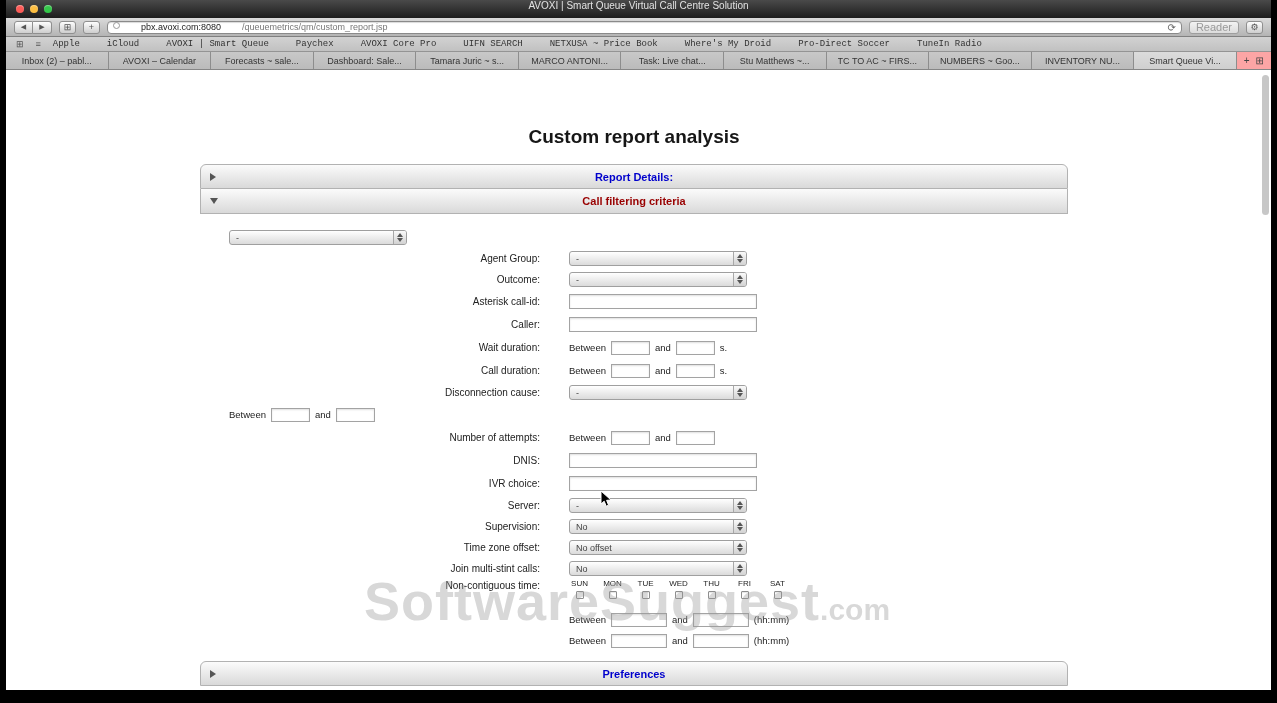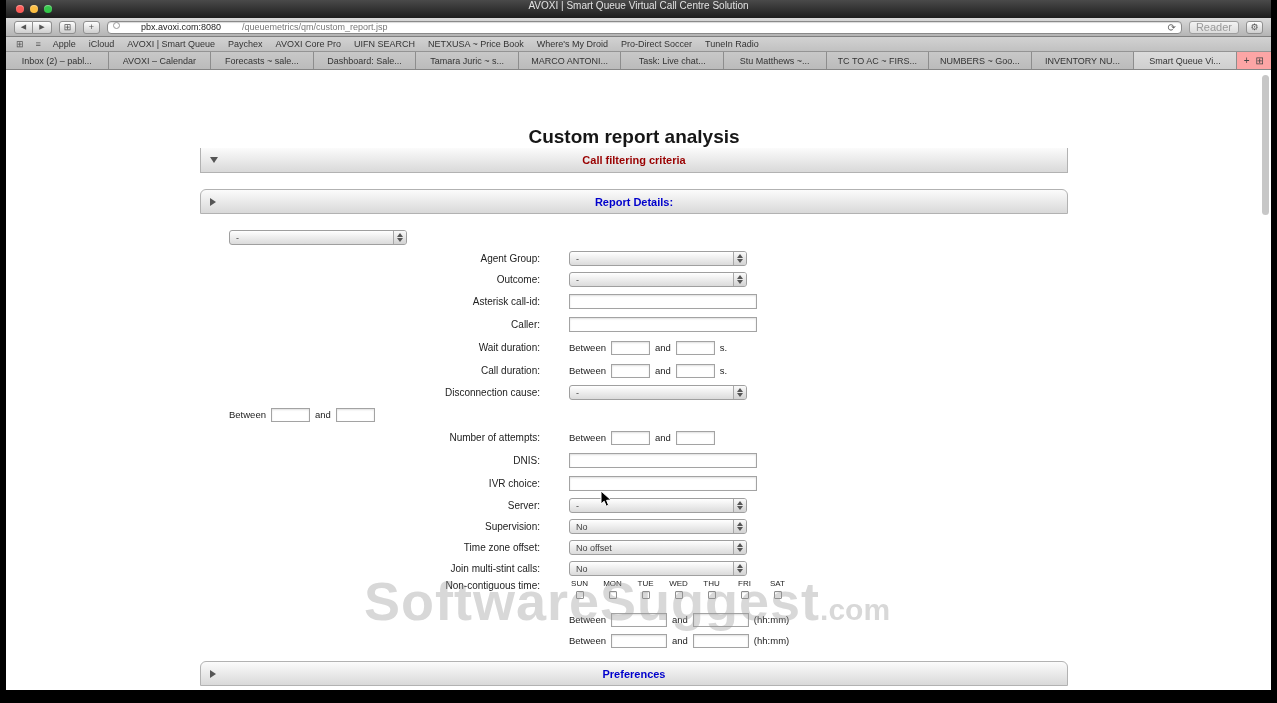--- a/index.html
+++ b/index.html
@@ -60,21 +60,21 @@
   }
   
   .bookmarks-bar {
     height:15px; flex:0 0 15px;
     background:linear-gradient(#d2d2d2,#c1c1c1);
     border-bottom:1px solid #949494;
     display:flex; align-items:center; padding:0 10px; gap:12px;
     font-size:9px; color:#333; white-space:nowrap; overflow:hidden;
   }
   .bm-icon { color:#555; font-size:9px; }
-  .bm-list { display:flex; gap:13px; }
+  .bm-list { display:flex; gap:27px;font-family:Liberation Mono, monospace; }
   .bm-item { white-space:nowrap; }
   
   .tab-bar {
     height:18px; flex:0 0 18px; background:#fca5a5;
     border-bottom:1px solid #868686; display:flex; align-items:stretch;
   }
   .tab-strip { display:flex; flex:1; min-width:0; }
   .tab {
     flex:1 1 0; min-width:0; padding:0 4px;
     background:linear-gradient(#c8c8c8,#bbbbbb);
@@ -253,28 +253,28 @@
     <div class="tab-bar-end">
       <span class="tab-tool">+</span>
       <span class="tab-tool">⊞</span>
     </div>
   </div>
 
   <div class="content">
     <div class="page-container">
       <h1 class="page-title">Custom report analysis</h1>
 
+      <div class="section-bar first">
+        <span class="disclosure right"></span>
+        <span class="section-label" style="color: rgb(0, 0, 204);">Report Details:</span>
+      </div>
+
       <div class="section-bar mid">
         <span class="disclosure down"></span>
         <span class="section-label" style="color: rgb(153, 0, 0);">Call filtering criteria</span>
-      </div>
-
-      <div class="section-bar first">
-        <span class="disclosure right"></span>
-        <span class="section-label" style="color: rgb(0, 0, 204);">Report Details:</span>
       </div>
 
       <div class="section-body">
           <div class="form-row type-select">
             <div class="row-control">
               <div class="popup">
                 <span class="popup-value">-</span>
                 <span class="popup-arrows"></span>
               </div>
             </div>

